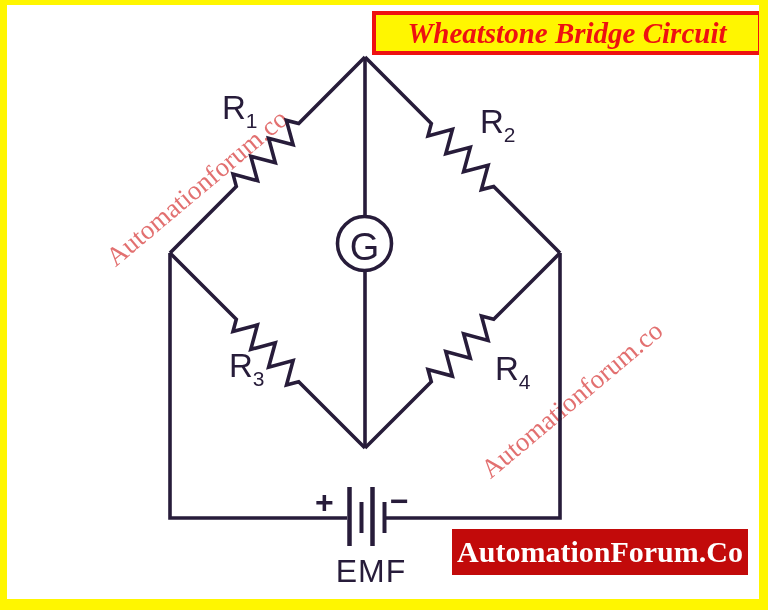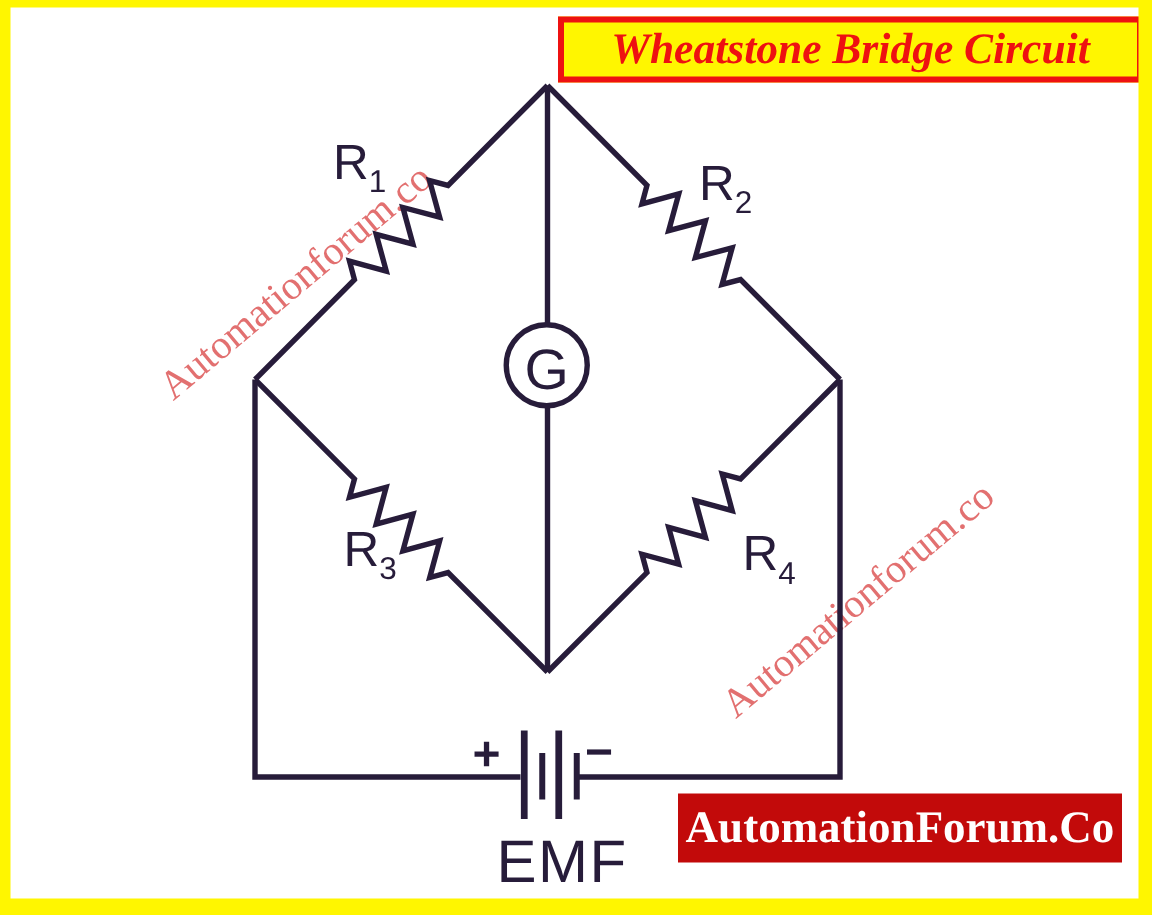--- a/index.html
+++ b/index.html
@@ -40,25 +40,25 @@
   }
   #wm1{left:197px;top:188px;}
   #wm2{left:572px;top:400px;}
   
   #circuit{position:absolute;left:0;top:0;z-index:10;color:var(--wire);}
   
   .lbl{position:absolute;z-index:20;color:var(--wire);line-height:1;}
   .rlbl{font-size:33px;}
   .rsub{font-size:21px;display:inline-block;transform:translateY(9px);}
   #g-label{left:344px;top:228px;width:41px;text-align:center;font-size:38px;}
-  #emf-label{left:331px;top:555px;width:80px;text-align:center;font-size:40px;letter-spacing:1px;}
+  #emf-label{left:331px;top:555px;width:80px;text-align:center;font-size:32px;letter-spacing:1px;}
   #plus-sign{left:315px;top:486px;font-size:32px;font-weight:bold;}
   #minus-sign{left:390px;top:485px;font-size:32px;font-weight:bold;}
   #r1-label{left:222px;top:91px;}
-  #r2-label{left:466px;top:105px;}
+  #r2-label{left:480px;top:105px;}
   #r3-label{left:229px;top:349px;}
   #r4-label{left:474px;top:352px;margin-left:21px;}
   
   #banner{
     position:absolute;left:452px;top:529px;width:296px;height:46px;z-index:40;
     background:var(--banner-red);
     display:flex;align-items:center;justify-content:center;
   }
   #banner span{
     font-family:"Liberation Serif",serif;font-weight:bold;

